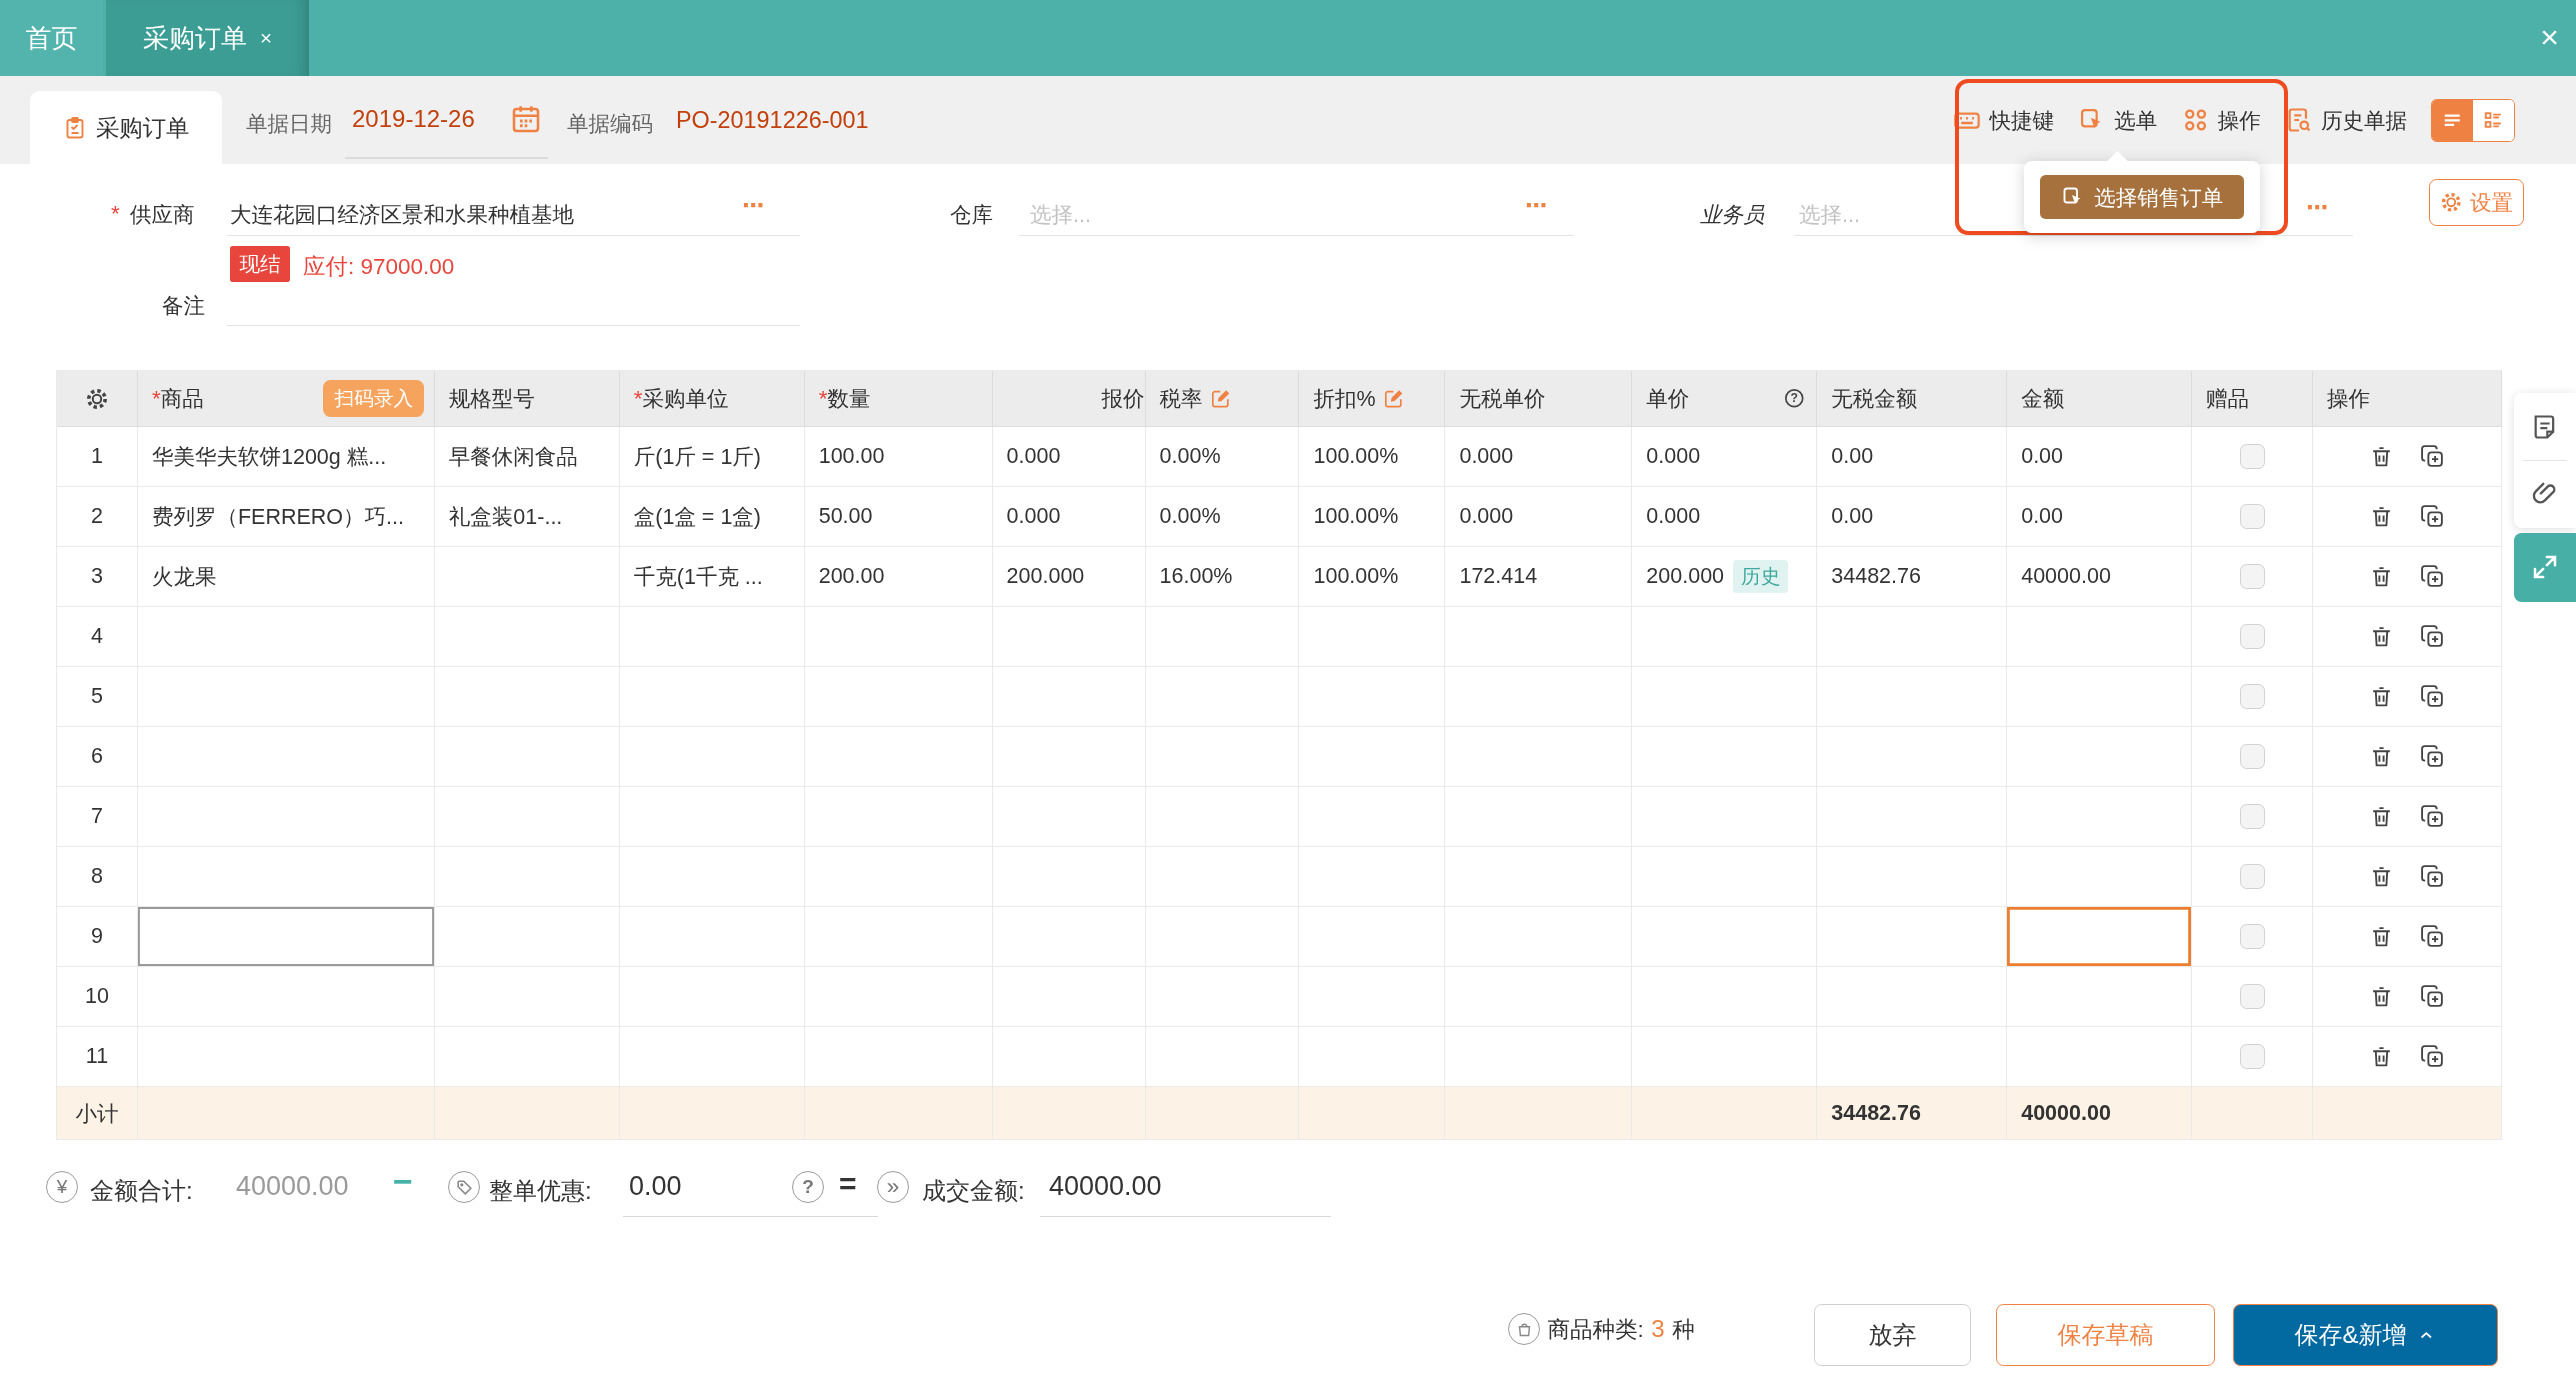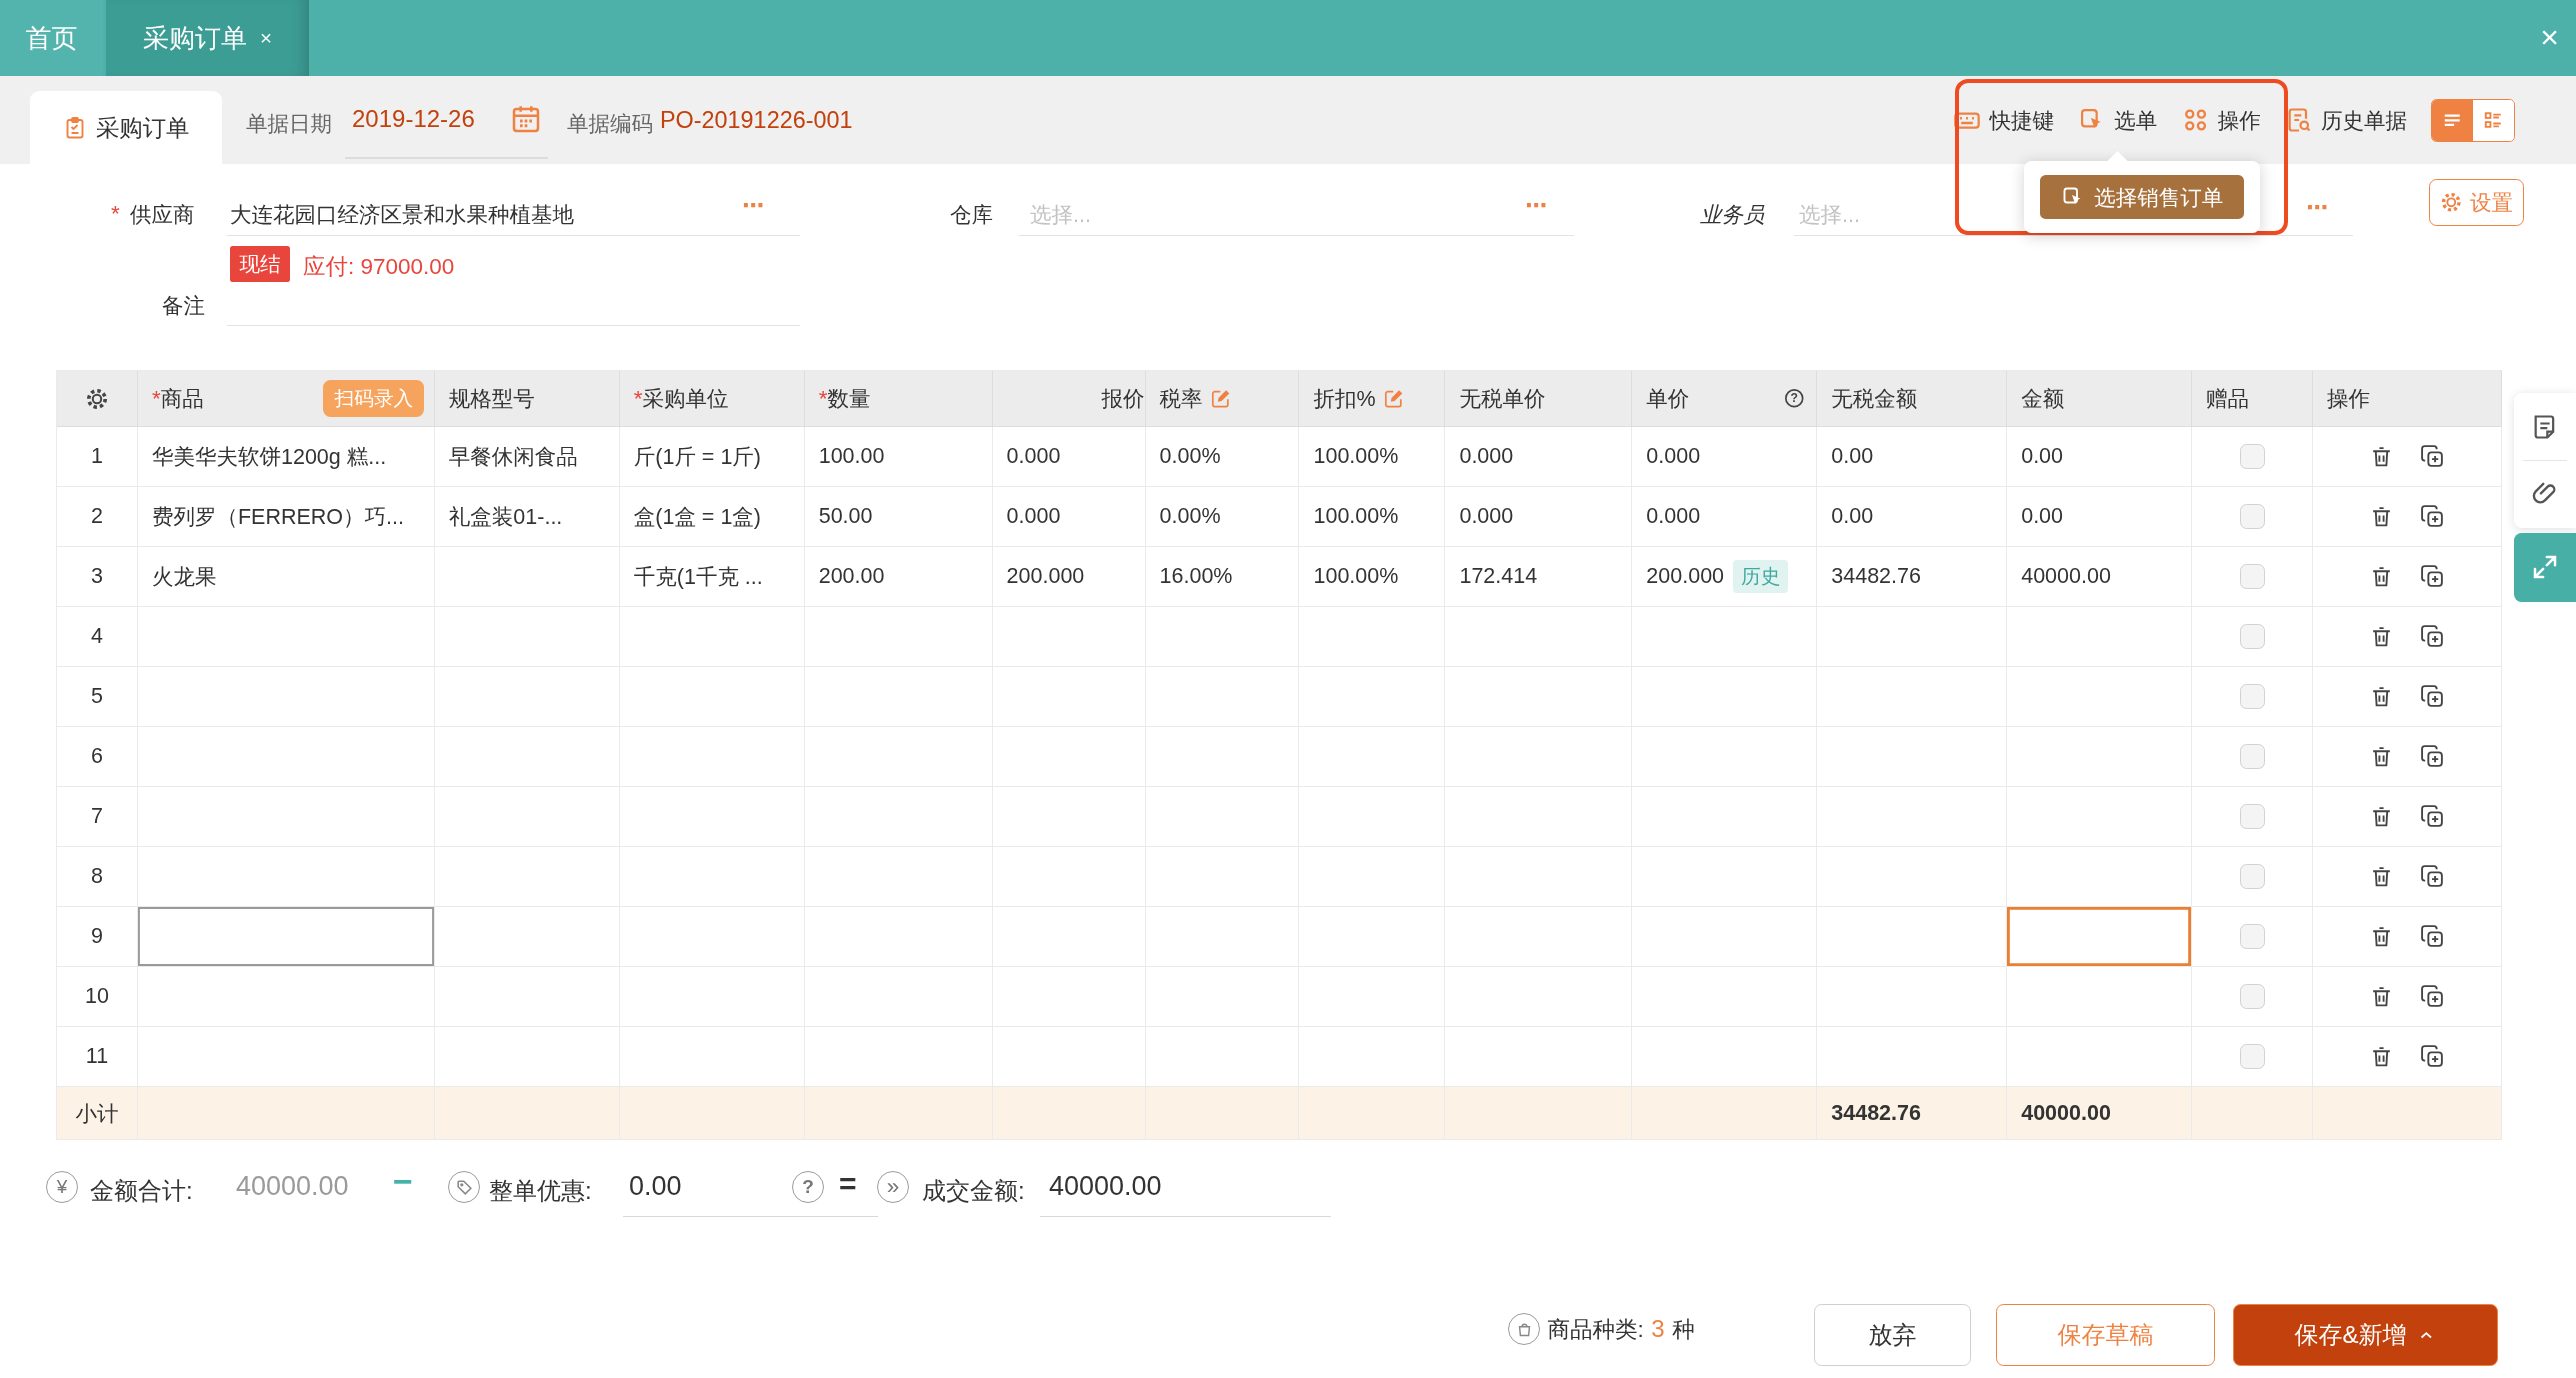--- a/index.html
+++ b/index.html
@@ -80,21 +80,21 @@
   .tot-label { font-size:24px; color:#333; }
   .tot-val-gray { font-size:27px; color:#9A9A9A; }
   .tot-val { font-size:27px; color:#333; }
   .minus { color:#45B1A7; font-size:34px; font-weight:bold; }
   .equals { color:#333; font-size:30px; font-weight:bold; }
 
   
   .btn { position:absolute; height:62px; border-radius:7.5px; display:flex; align-items:center; justify-content:center; font-size:24px; cursor:pointer; }
   .btn-plain { background:#fff; border:1.9px solid #CFCFCF; color:#333; }
   .btn-outline { background:#fff; border:1.9px solid #EF8243; color:#EF8243; }
-  .btn-fill { background:#c2410c; border:1.9px solid #EF8243; color:#fff; gap:9.4px; }
+  .btn-fill { background:#0369a1; border:1.9px solid #EF8243; color:#fff; gap:9.4px; }
   .kinds { position:absolute; left:1508px; top:1313px; display:flex; align-items:center; gap:7.5px; font-size:22.5px; color:#333; }
   .kinds .num { color:#EF8243; font-size:24px; }
 
   
   .rail { position:absolute; left:2514px; top:393px; width:62px; z-index:7; }
   .rail-box { background:#fff; border-radius:7.5px 0 0 7.5px; box-shadow:0 1.9px 9.4px rgba(0,0,0,.12); }
   .rail-btn { width:62px; height:67px; display:flex; align-items:center; justify-content:center; color:#555; cursor:pointer; }
   .rail-div { height:0.9px; background:#E5E5E5; margin:0 9.4px; }
   .rail-teal { margin-top:4.7px; width:62px; height:69px; background:#47AFA6; border-radius:7.5px 0 0 7.5px;
     display:flex; align-items:center; justify-content:center; cursor:pointer; }
@@ -131,21 +131,21 @@
     <span class="tb-value abs" style="left:352px; top:29px;">2019-12-26</span>
     <span class="oicon abs" style="left:510px; top:27px;">
       <svg width="32" height="32" viewBox="0 0 24 24" fill="none" stroke="currentColor" stroke-width="1.9">
         <rect x="3" y="4.5" width="18" height="16.5" rx="2"></rect>
           <path d="M3 9.5h18M8 2.5v4M16 2.5v4"></path>
         <path stroke-width="2.2" d="M7.5 13.5h2M11 13.5h2M14.5 13.5h2M7.5 17h2M11 17h2"></path>
         </svg>
     </span>
     <div class="date-underline"></div>
     <span class="tb-label abs" style="left:567px; top:33px;">单据编码</span>
-    <span class="tb-value abs" style="left:660px; top:31px; font-size:23.4px;">PO-20191226-001</span>
+    <span class="tb-value abs" style="left:676px; top:31px; font-size:23.4px;">PO-20191226-001</span>
 
     <div class="tb-right">
       <div class="tb-btn">
         <span class="oicon">
           <svg width="28" height="28" viewBox="0 0 24 24" fill="none" stroke="currentColor" stroke-width="1.9">
             <rect x="2" y="6.5" width="20" height="12" rx="2.5"></rect>
             <path stroke-width="2.1" d="M6 10.5h1.6M11.2 10.5h1.6M16.4 10.5h1.6M7 14.5h10"></path>
             </svg>
         </span>
         <span>快捷键</span>

